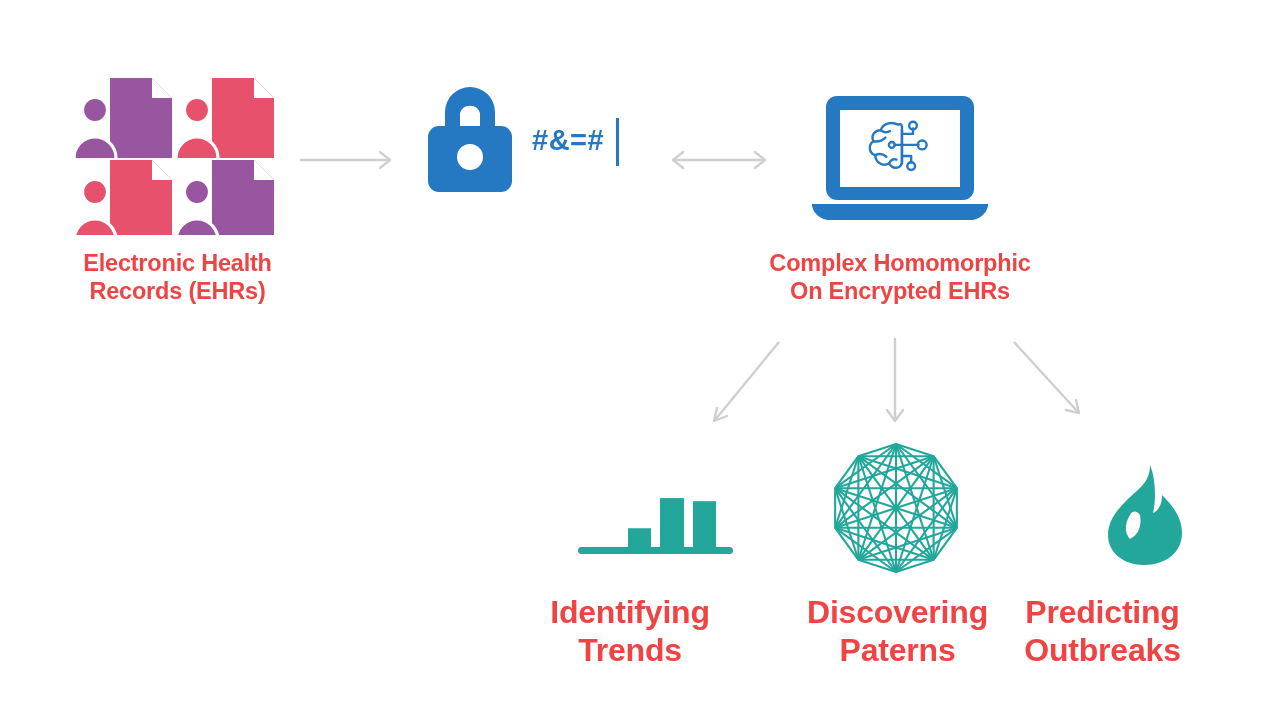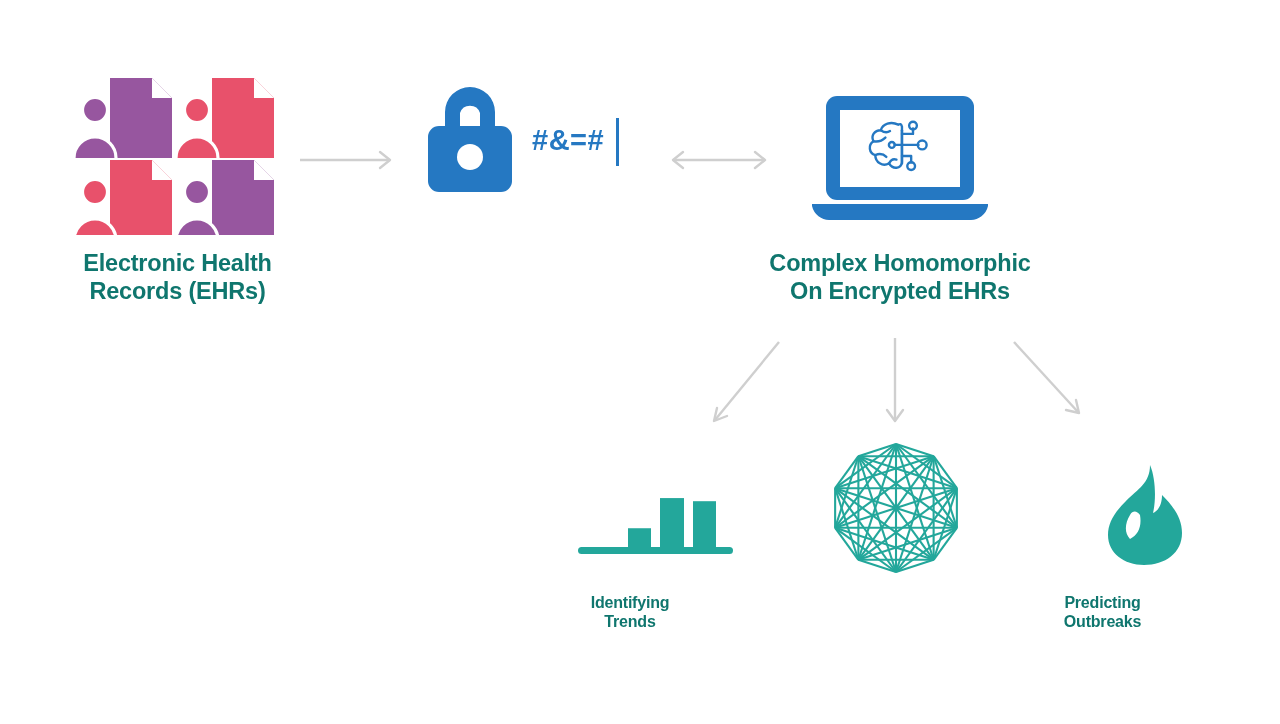--- a/index.html
+++ b/index.html
@@ -18,30 +18,30 @@
     overflow: hidden;
   }
   .node {
     position: absolute;
   }
   .caption {
     position: absolute;
     text-align: center;
     font-family: "Liberation Sans", sans-serif;
     font-weight: bold;
-    color: #0f766e;
+    color: #ef4444;
     line-height: 1.18;
     letter-spacing: -0.2px;
     white-space: pre-line;
   }
   .caption-top {
     font-size: 23.5px;
   }
   .caption-bottom {
-    font-size: 16px;
+    font-size: 32px;
   }
   .arrow-svg {
     position: absolute;
     overflow: visible;
   }
   .cipher-text {
     position: absolute;
     font-family: "Liberation Sans", sans-serif;
     font-weight: bold;
     font-size: 29px;
@@ -229,20 +229,22 @@
           <line x1="70.00" y1="134.00" x2="32.38" y2="18.22"></line>
           <line x1="32.38" y1="121.78" x2="9.13" y2="89.78"></line>
           <line x1="32.38" y1="121.78" x2="9.13" y2="50.22"></line>
           <line x1="32.38" y1="121.78" x2="32.38" y2="18.22"></line>
           <line x1="9.13" y1="89.78" x2="9.13" y2="50.22"></line>
           <line x1="9.13" y1="89.78" x2="32.38" y2="18.22"></line>
           <line x1="9.13" y1="50.22" x2="32.38" y2="18.22"></line>
         </g>
     </svg>
   </div>
+  <div class="caption caption-bottom" style="left:790px; top:594px; width:215px;">Discovering
+Paterns</div>
 
   <div class="node" style="left:1104px; top:463px; width:84px; height:104px;">
     <svg width="84" height="104" viewBox="0 0 84 104">
       <path d="M46 2 C46 20 34 26 22 38 C10 50 4 60 4 72 C4 90 20 102 40 102
                C61 102 78 90 78 70 C78 54 68 42 58 32 C58 42 54 48 49 50
                C52 38 52 16 46 2 Z
                M36 52 C38 64 34 72 26 76 C20 70 21 60 26 52 C29 47 33 48 36 52 Z" fill="#23a79b" fill-rule="evenodd"></path>
     </svg>
   </div>
   <div class="caption caption-bottom" style="left:1005px; top:594px; width:195px;">Predicting

